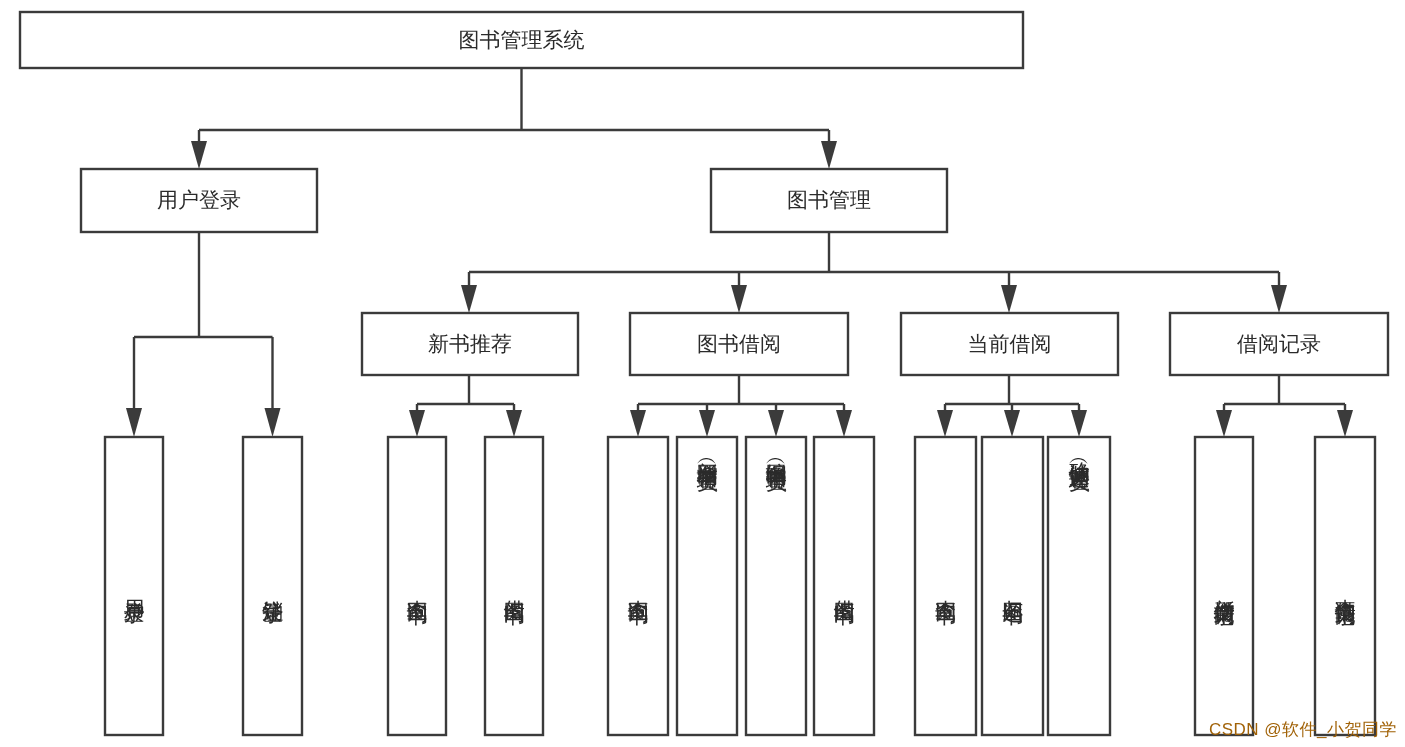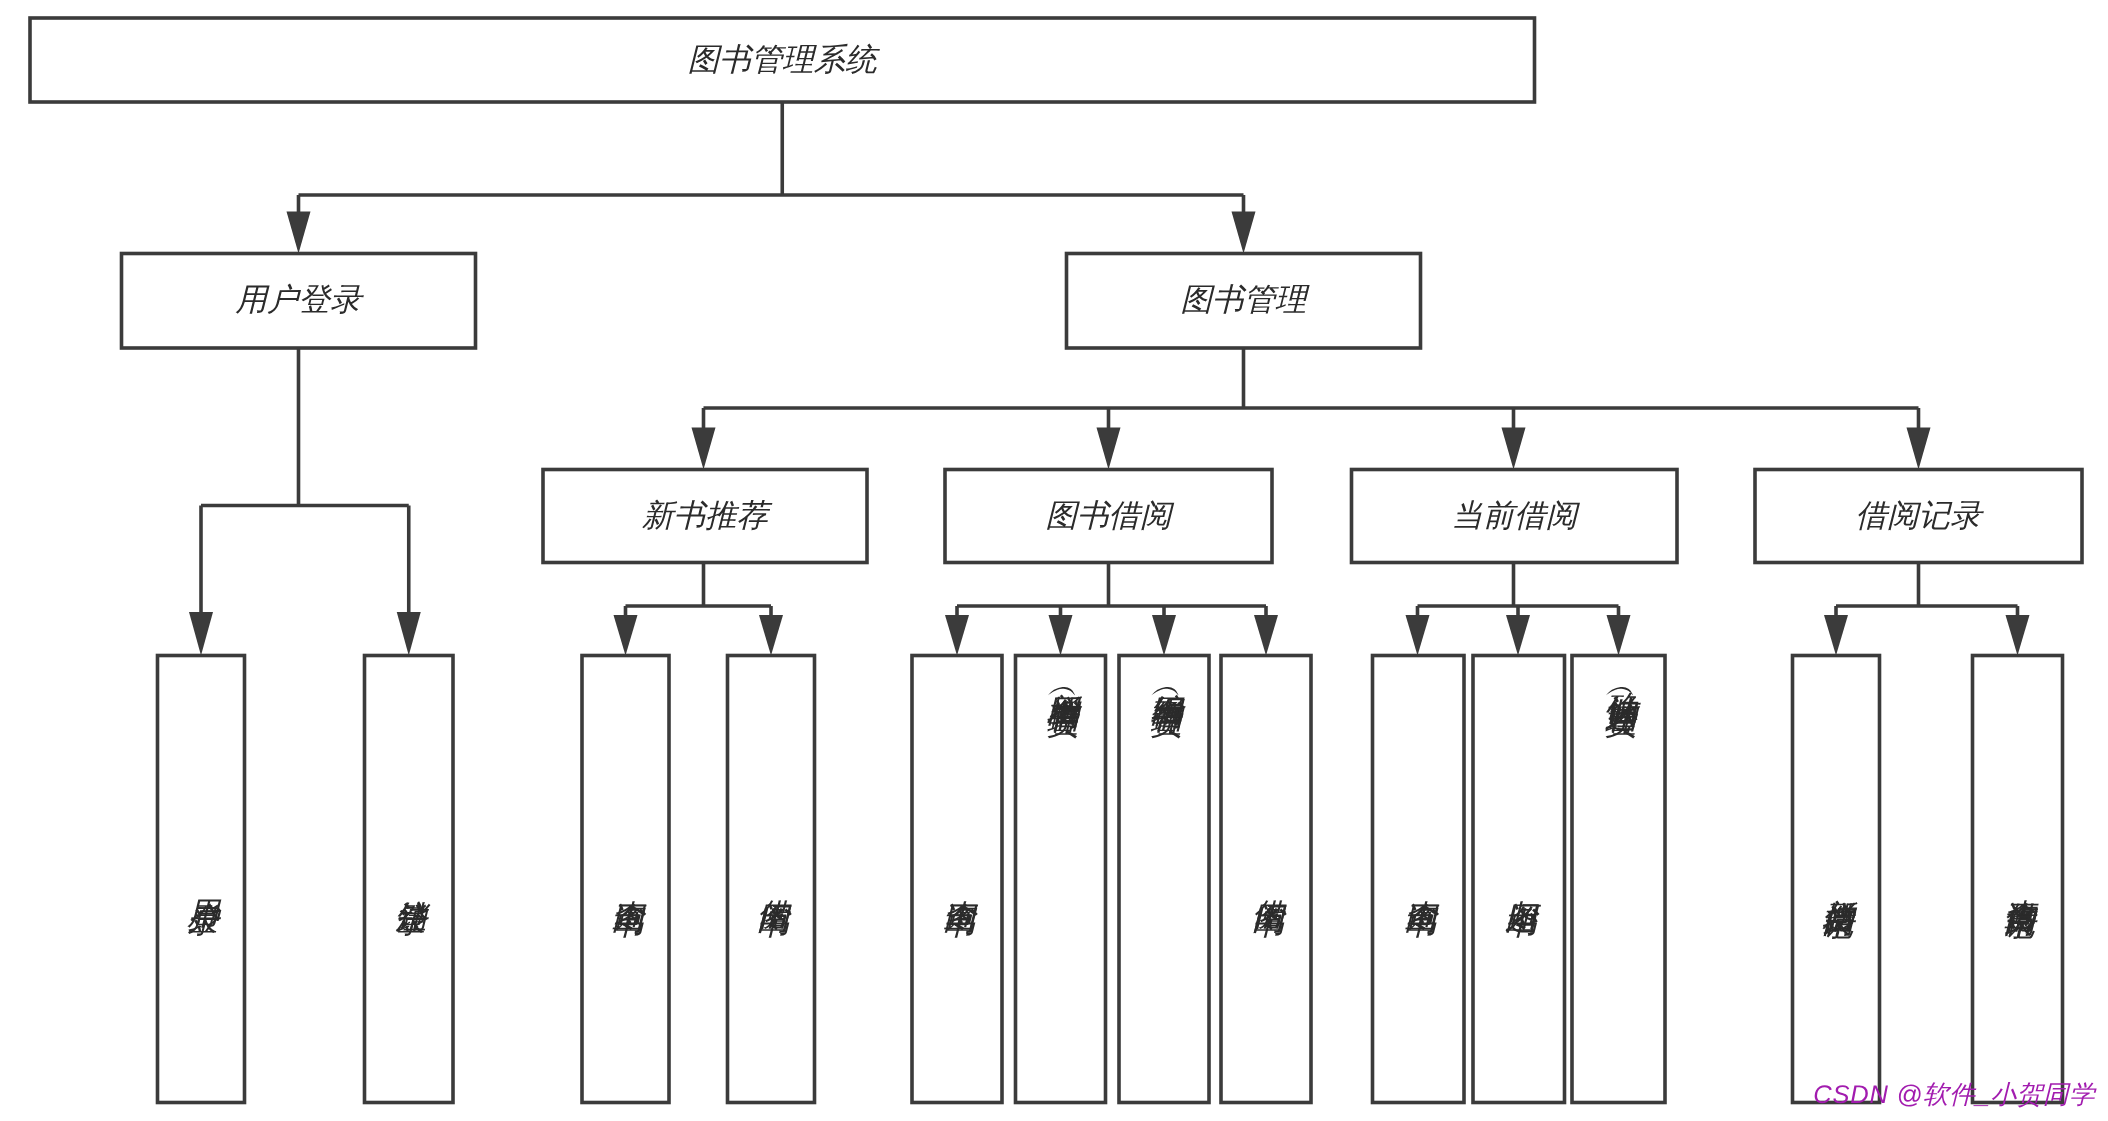--- a/index.html
+++ b/index.html
@@ -10,21 +10,20 @@
   }
   body {
     font-family: "Liberation Sans", "DejaVu Sans", sans-serif;
   }
   #diagram-root {
     position: relative;
     width: 1405px;
     height: 747px;
     background: #ffffff;
     overflow: hidden;
-    font-style: italic;
   }
   svg.diagram-svg {
     position: absolute;
     left: 0;
     top: 0;
     width: 1405px;
     height: 747px;
   }
   .node-box {
     fill: #ffffff;
@@ -69,21 +68,21 @@
     display: flex;
     align-items: center;
     justify-content: center;
   }
   .watermark {
     position: absolute;
     right: 8px;
     bottom: 6px;
     font-family: "Liberation Sans", "DejaVu Sans", sans-serif;
     font-size: 17px;
-    color: #a21caf;
+    color: #a16207;
     letter-spacing: 0.5px;
     white-space: nowrap;
     user-select: none;
   }
 </style>
 </head>
 <body>
 
 <div id="diagram-root">
 

